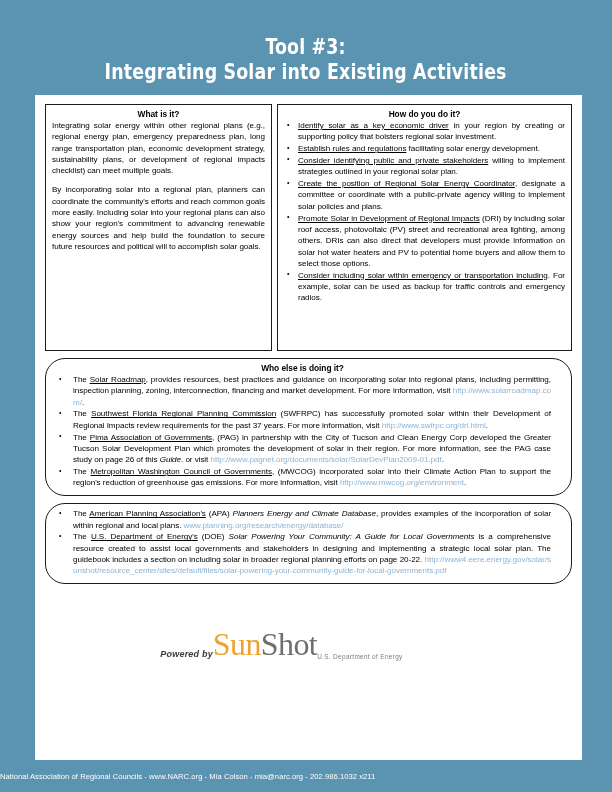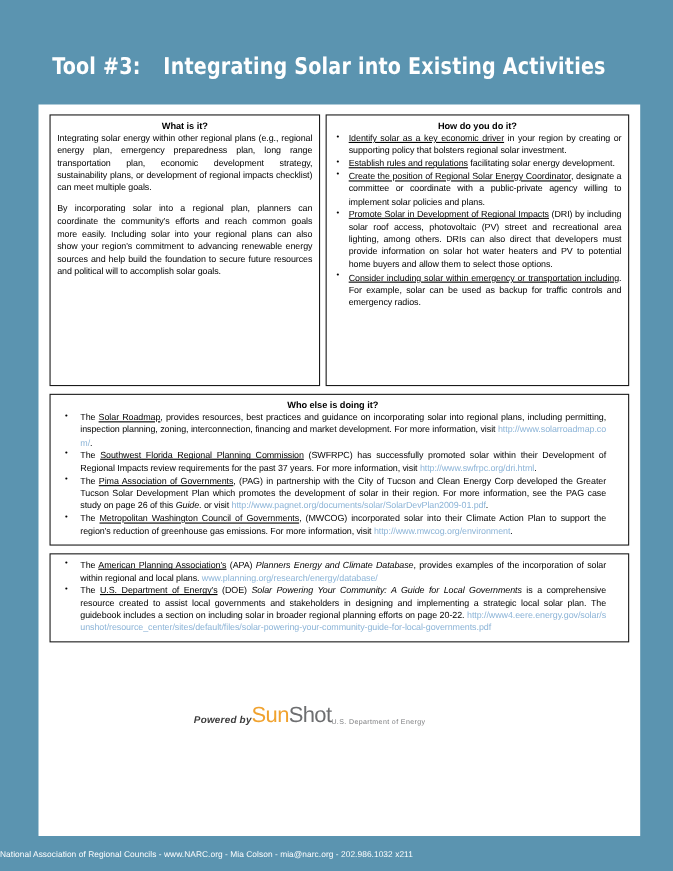--- a/index.html
+++ b/index.html
@@ -12,21 +12,21 @@
     background: #5b94b0;
     font-family: "Liberation Sans", sans-serif;
     overflow: hidden;
     position: relative;
   }
 
   
   .header {
     height: 115px;
     display: flex;
-    flex-direction: row;
+    flex-direction: column;
     align-items: center;
     justify-content: center;
     padding-top: 6px;
     box-sizing: border-box;
   }
   .header-line1 {
     color: #ffffff;
     font-family: "DejaVu Sans Condensed", "Liberation Sans Narrow", "Liberation Sans", sans-serif;
     font-weight: bold;
     font-size: 21px;
@@ -60,21 +60,21 @@
   .box {
     border: 1.2px solid #1a1a1a;
     box-sizing: border-box;
     padding: 4px 6px 6px 6px;
   }
   .two-col {
     display: flex;
     gap: 5px;
     height: 247px;
   }
-  .col-left  { width: 246px; flex: none; }
+  .col-left  { width: 227px; flex: none; }
   .col-right { flex: 1; }
 
   .box-title {
     text-align: center;
     font-weight: bold;
     font-size: 8.4px;
     color: #000;
     margin-bottom: 1px;
     letter-spacing: -0.05px;
   }
@@ -123,45 +123,45 @@
   u.u { text-underline-offset: 1px; }
   i.it { font-style: italic; }
   a.link, span.link {
     color: #8cb4d7;
     text-decoration: none;
     word-break: break-all;
   }
 
   .gap { height: 7px; }
 
-  .wide-box { padding: 4px 20px 6px 8px; }
+  .wide-box { padding: 4px 20px 6px 8px; border-radius: 20px; }
 
   
   .logo-area {
     height: 76px;
     display: flex;
     flex-direction: row;
     align-items: flex-end;
     justify-content: center;
     padding-right: 54px;
     box-sizing: border-box;
   }
   .powered {
     font-style: italic;
     font-weight: bold;
     font-size: 9px;
     color: #3b3b3b;
     margin-bottom: 1px;
     letter-spacing: 0.2px;
   }
   .sunshot {
-    font-size: 20px;
+    font-size: 32px;
     line-height: 1;
     letter-spacing: -0.6px;
-    font-family: Liberation Sans, sans-serif;
+    font-family: Liberation Serif, serif;
   }
   .sunshot .sun  { color: #f0a22e; font-weight: normal; }
   .sunshot .shot { color: #6d6e70; font-weight: normal; }
   .doe {
     font-size: 6.4px;
     color: #7b7c7e;
     letter-spacing: 0.35px;
     margin-top: 1px;
   }
 
@@ -198,20 +198,21 @@
       <div class="box-title">What is it?</div>
       <p class="para">Integrating solar energy within other regional plans (e.g., regional energy plan, emergency preparedness plan, long range transportation plan, economic development strategy, sustainability plans, or development of regional impacts checklist) can meet multiple goals.</p>
       <p class="para">By incorporating solar into a regional plan, planners can coordinate the community's efforts and reach common goals more easily. Including solar into your regional plans can also show your region's commitment to advancing renewable energy sources and help build the foundation to secure future resources and political will to accomplish solar goals.</p>
     </div>
 
     <div class="box col-right">
       <div class="box-title">How do you do it?</div>
       <ul class="blist" id="how-list">
           <li><u class="u">Identify solar as a key economic driver</u><span> in your region by creating or supporting policy that bolsters regional solar investment.</span></li>
           <li><u class="u">Establish rules and regulations</u><span> facilitating solar energy development.</span></li>
+          <li><u class="u">Consider identifying public and private stakeholders</u><span> willing to implement strategies outlined in your regional solar plan.</span></li>
           <li><u class="u">Create the position of Regional Solar Energy Coordinator</u><span>, designate a committee or coordinate with a public-private agency willing to implement solar policies and plans.</span></li>
           <li><u class="u">Promote Solar in Development of Regional Impacts</u><span> (DRI) by including solar roof access, photovoltaic (PV) street and recreational area lighting, among others. DRIs can also direct that developers must provide information on solar hot water heaters and PV to potential home buyers and allow them to select those options.</span></li>
           <li><u class="u">Consider including solar within emergency or transportation including</u><span>. For example, solar can be used as backup for traffic controls and emergency radios.</span></li>
         </ul>
     </div>
   </div>
 
   <div class="gap"></div>
 
   <div class="box wide-box">

